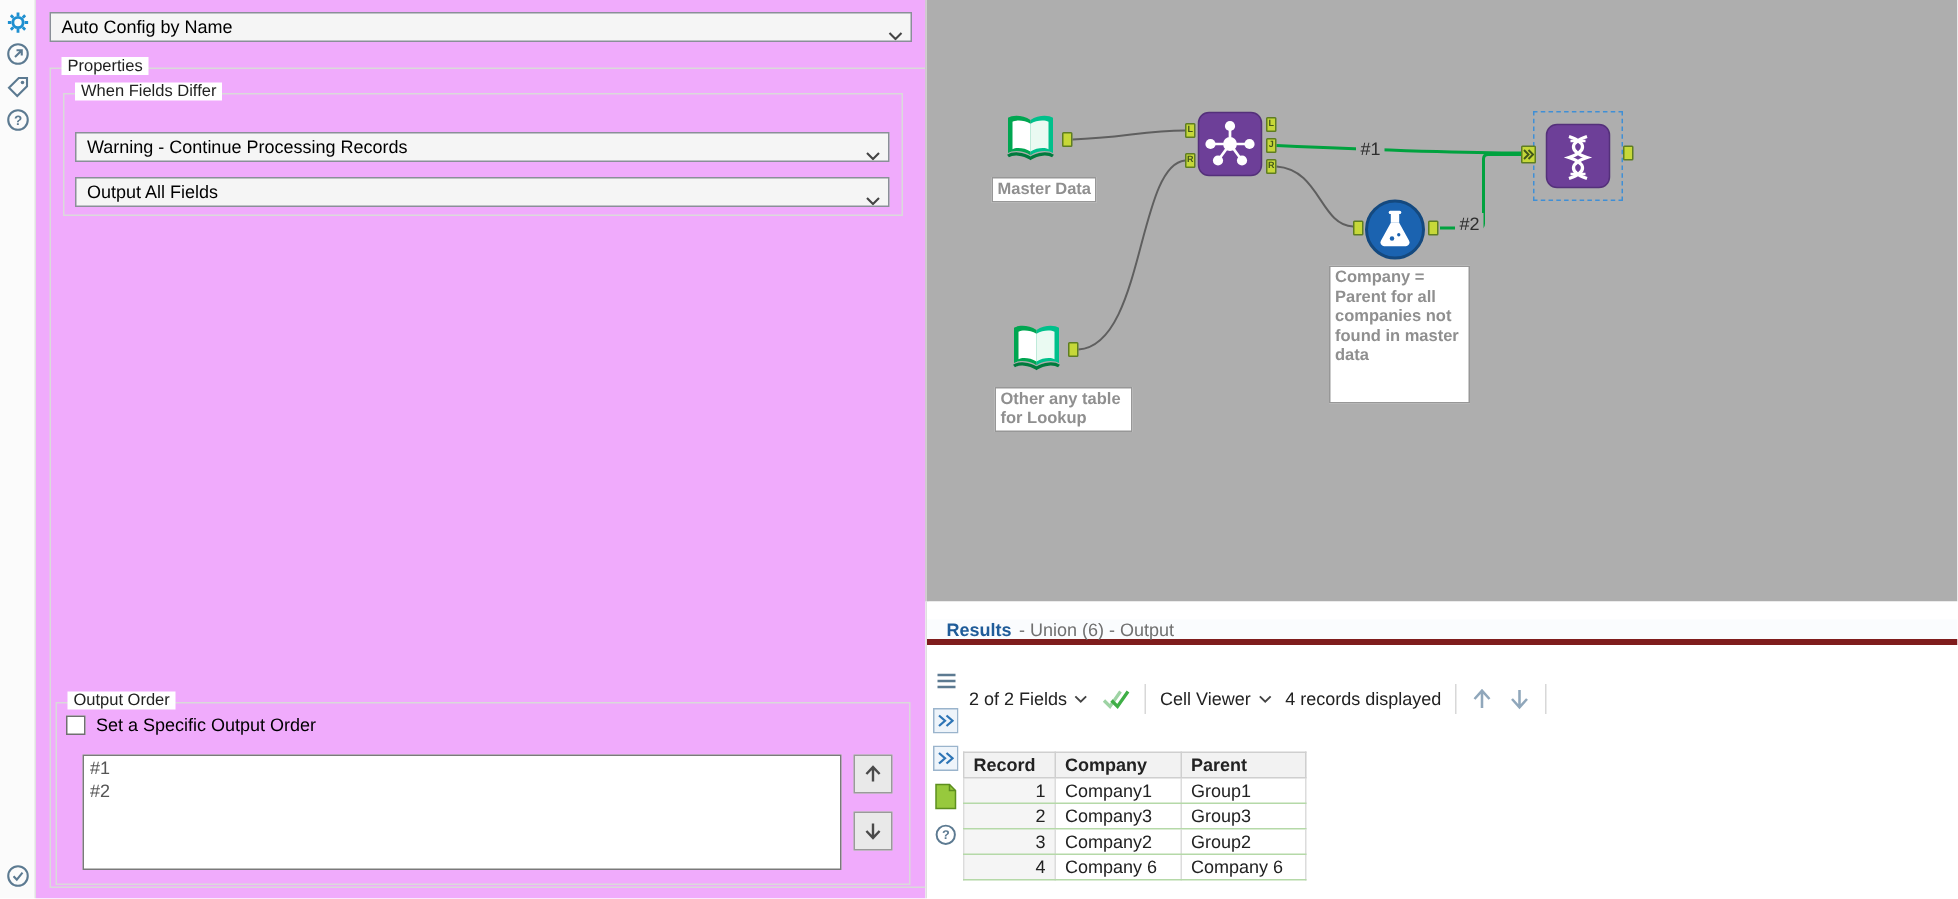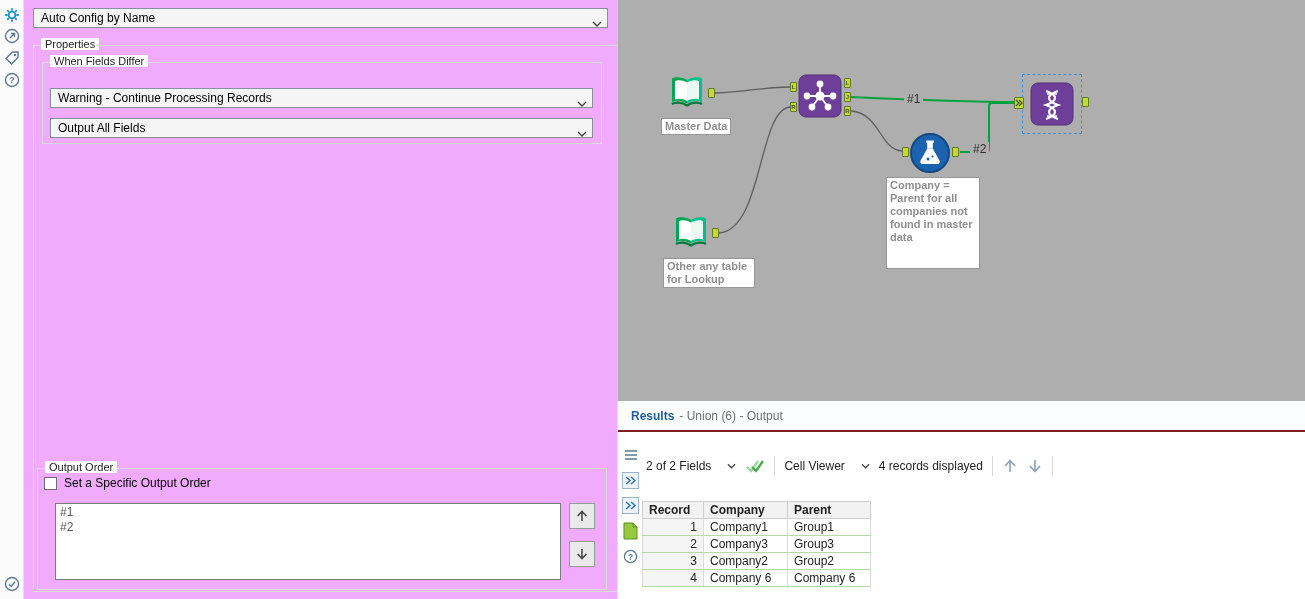--- a/index.html
+++ b/index.html
@@ -32,27 +32,27 @@
             font-size:6px; line-height:8px; text-align:center; color:#42571a; font-weight:bold; cursor:pointer; }
   .anchor-multi { width:10px; height:12px; display:flex; align-items:center; justify-content:center; }
   .tool-label { position:absolute; background:#fff; border:1px solid #979797; color:#8f8f8f; font-weight:bold; font-size:11px;
                 padding:1px 3px; white-space:nowrap; line-height:13px; cursor:pointer; }
   .annotation { white-space:normal; width:94px; }
   .conn-label { position:absolute; background:#aeaeae; color:#2e2e2e; font-size:12px; padding:0 3px; }
   .selection-box { position:absolute; border:1.5px dashed #3f8fd6; }
 
   
   .results { position:absolute; left:617px; top:401px; width:688px; height:198px; background:#fff; border-left:1px solid #e0e0e0; }
-  .results-header { position:absolute; left:0; top:0; right:0; height:31px; background:#fafcfe; border-bottom:2px solid #7f1d1d;
+  .results-header { position:absolute; left:0; top:12px; right:0; height:17px; background:#fafcfe; border-bottom:4px solid #7f1d1d;
                     display:flex; align-items:center; padding-left:13px; font-size:12px; }
   .results-title { color:#1f5c99; font-weight:bold; margin-right:5px; }
   .results-subtitle { color:#707070; }
   .results-strip-icon { position:absolute; cursor:pointer; }
   .results-toolbar { position:absolute; left:28px; top:48px; height:34px; display:flex; align-items:center; font-size:12px; color:#222; gap:9px; }
-  .tb-item { display:flex; align-items:center; gap:16px; cursor:pointer; }
+  .tb-item { display:flex; align-items:center; gap:5px; cursor:pointer; }
   .tb-sep { width:1px; height:20px; background:#d8d8d8; }
   .grid { position:absolute; left:24px; top:100px; border-collapse:collapse; font-size:12px; color:#222;border-radius:30px; }
   .grid th { font-weight:bold; text-align:left; background:#f2f2f2; border:1px solid #cfcfcf; padding:1px 6px; height:15px; }
   .grid td { border-left:1px solid #dcdcdc; border-right:1px solid #dcdcdc; border-bottom:1px solid #b5d9a8; padding:1px 6px; height:16px; background:#fff; }
   .grid td.rec { background:#f5f5f5; text-align:right; width:61px; }
   .grid td.c2 { width:84px; }
   .grid td.c3 { width:83px; }
 </style>
 </head>
 <body>

